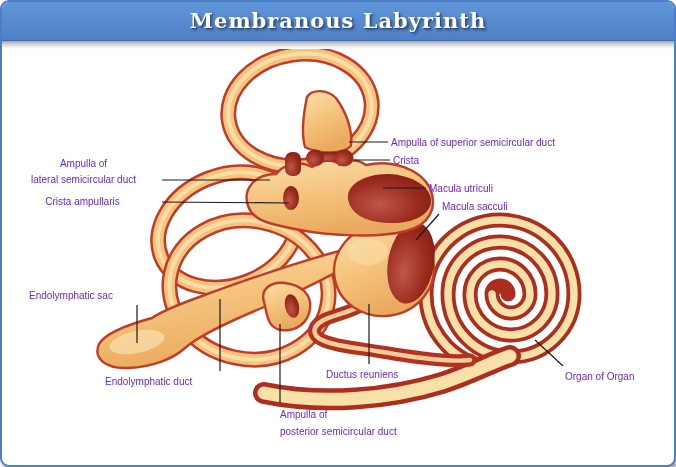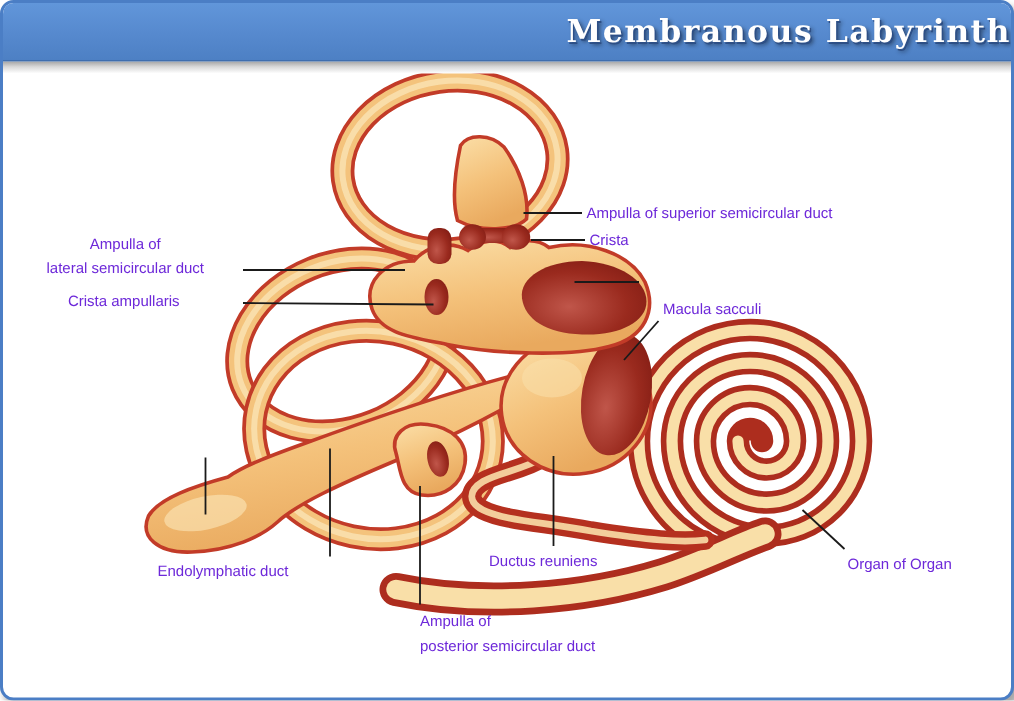--- a/index.html
+++ b/index.html
@@ -11,21 +11,21 @@
     border-radius:9px;
     overflow:hidden;
     background:#ffffff;
     box-shadow:3px 4px 5px rgba(0,0,0,.35);
     font-family:"Liberation Sans",sans-serif;
   }
   .titlebar{
     position:absolute;left:0;top:0;right:0;height:38px;
     background:linear-gradient(180deg,#6196da 0%,#5689ce 55%,#4d80c4 100%);
     border-bottom:1px solid #3f6eae;
-    text-align:right;
+    text-align:center;
     z-index:5;
   }
   .title{
     display:inline-block;
     line-height:38px;
     font-family:"DejaVu Serif","Liberation Serif",serif;
     font-weight:bold;
     font-size:21px;
     letter-spacing:1px;
     color:#ffffff;
@@ -157,22 +157,24 @@
     <div class="lbl" style="left:389px;top:133px">Ampulla of superior semicircular duct</div>
     <div class="lbl" style="left:391px;top:151px">Crista</div>
 
     <div class="lbl block" style="left:4px;top:154px;width:155px;text-align:center">
       <div>Ampulla of</div>
       <div>lateral semicircular duct</div>
     </div>
 
     <div class="lbl block" style="left:4px;top:192px;width:153px;text-align:center">Crista ampullaris</div>
 
+    <div class="lbl" style="left:427px;top:179px">Macula utriculi</div>
     <div class="lbl" style="left:440px;top:197px">Macula sacculi</div>
 
+    <div class="lbl" style="left:27px;top:286px">Endolymphatic sac</div>
     <div class="lbl" style="left:324px;top:365px">Ductus reuniens</div>
     <div class="lbl" style="left:103px;top:372px">Endolymphatic duct</div>
 
     <div class="lbl" style="left:278px;top:404px;line-height:17px">
       <div>Ampulla of</div>
       <div>posterior semicircular duct</div>
     </div>
 
     <div class="lbl" style="left:563px;top:366px;line-height:17px">
       <div>Organ of Organ</div>

